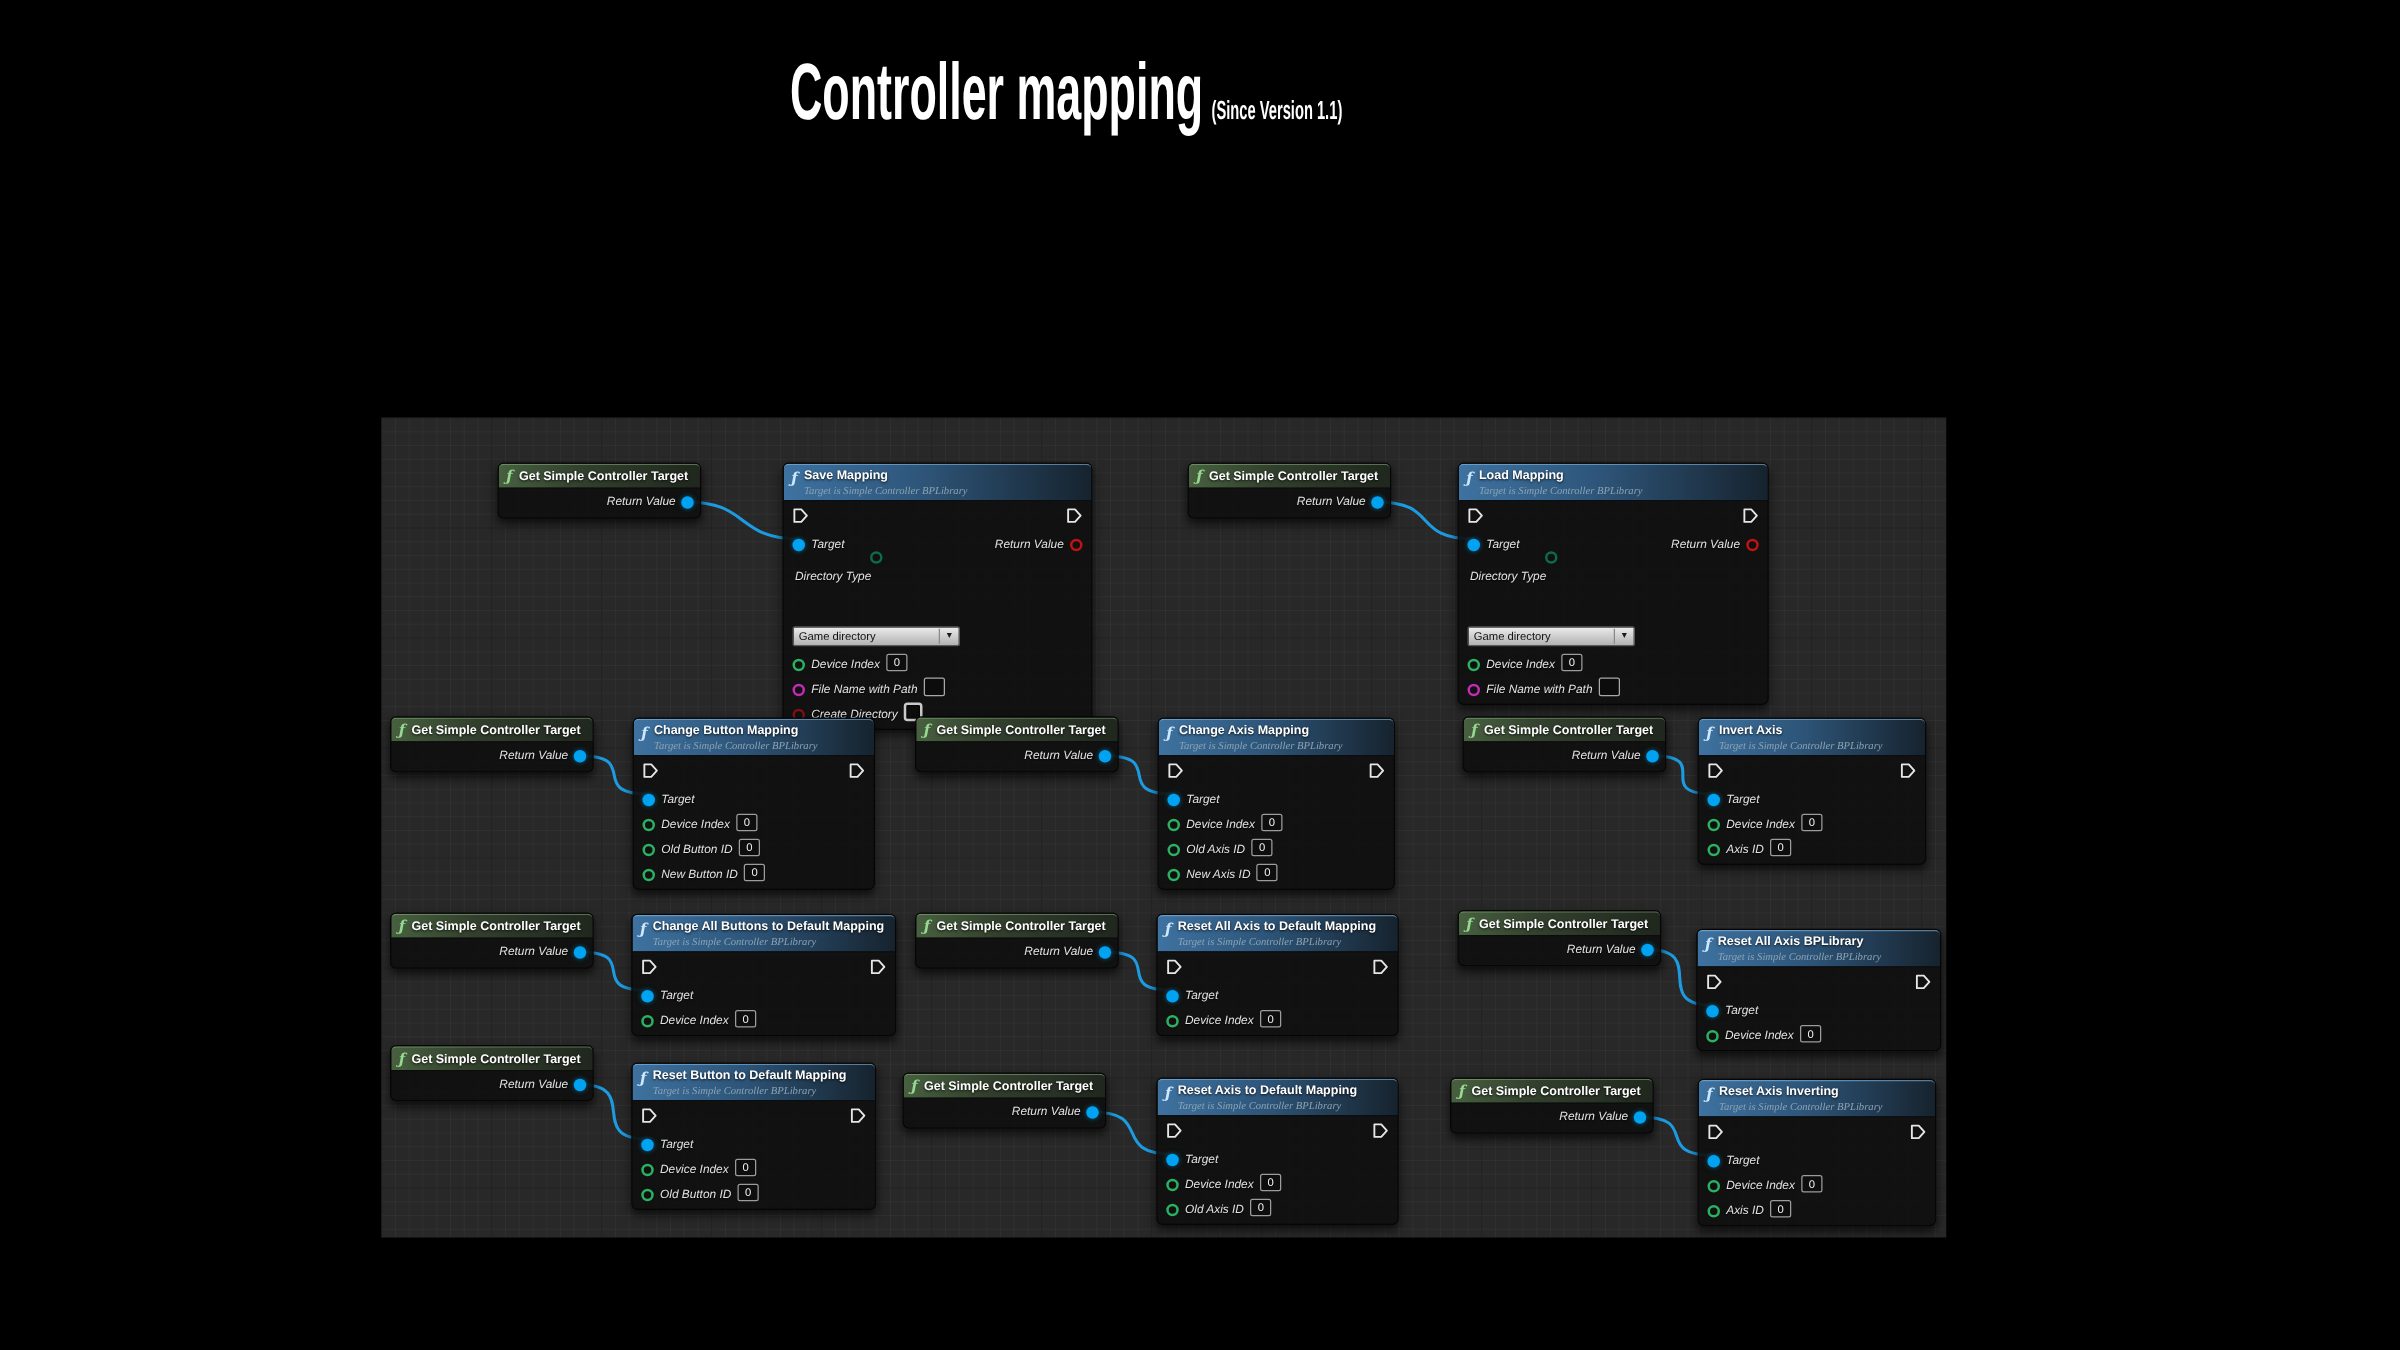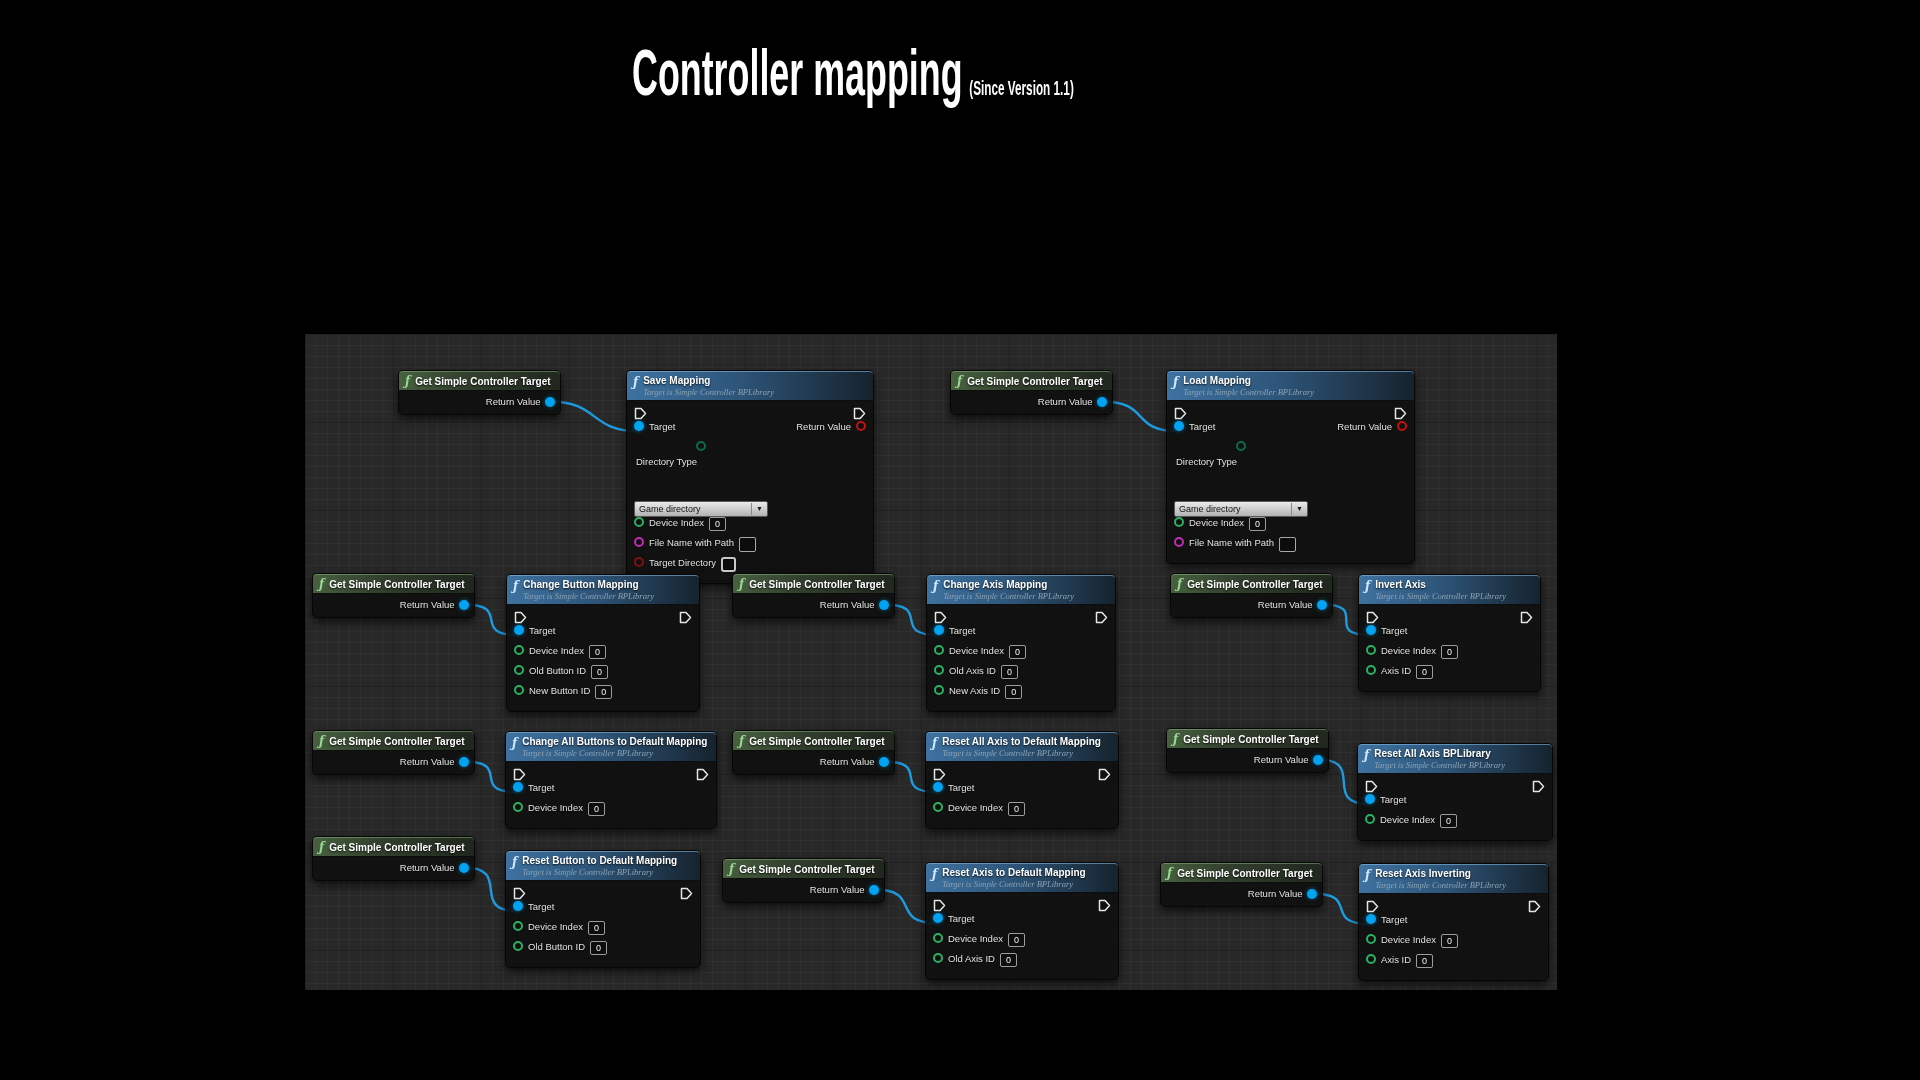--- a/index.html
+++ b/index.html
@@ -29,37 +29,37 @@
   .func .header{background:linear-gradient(90deg,#3e72a0 0%,#2e5579 45%,#16232e 100%);
           border-top:1px solid rgba(140,195,235,0.55);border-bottom:1px solid #0a0e12;}
   .htext{display:flex;flex-direction:column;line-height:1.2;}
   .title{font-weight:bold;font-size:10px;color:#fff;text-shadow:0 1px 2px rgba(0,0,0,0.85);white-space:nowrap;}
   .subtitle{font-style:italic;font-size:8.5px;color:#8ba3b4;white-space:nowrap;font-family:Liberation Serif, serif;}
   .fx{font-style:italic;font-weight:bold;font-size:12px;line-height:1;font-family:"DejaVu Serif",serif;}
   .getter .fx{color:#97d892;}
   .func .fx{color:#cde8ff;margin-top:1px;}
   .gbody{display:flex;align-items:center;justify-content:flex-end;gap:4px;
          padding:5px 5px 7px 12px;font-size:9.5px;}
-  .plabel{font-size:9.5px;color:#e2e2e2;text-shadow:0 1px 1px rgba(0,0,0,0.7);white-space:nowrap;}
+  .plabel{font-size:9.5px;color:#e2e2e2;text-shadow:0 1px 1px rgba(0,0,0,0.7);white-space:nowrap;font-style:italic;}
   
   .pin{width:10px;height:10px;border-radius:50%;flex:none;display:inline-block;box-sizing:border-box;
        background:#101010;border:2.5px solid #888;}
   .pin.object{background:#00a2f2;border:none;box-shadow:0 0 4px rgba(0,160,240,0.55);}
   .pin.int{border-color:#2bb162;}
   .pin.enum{border-color:#0c6a4d;}
   .pin.string{border-color:#c12bb5;}
   .pin.bool{border-color:#7e1111;}
   .pin.bool-out{border-color:#c21212;}
   .pin-exec{width:13px;height:13px;flex:none;display:inline-block;}
   
   .exec-row{display:flex;justify-content:space-between;align-items:center;padding:5px 7px 2px;}
   .cols{display:flex;justify-content:space-between;gap:14px;}
   .inputs{display:flex;flex-direction:column;}
   .outputs{display:flex;flex-direction:column;align-items:flex-end;padding-right:7px;}
-  .pin-row{display:flex;align-items:flex-start;gap:5px;padding:0 7px;min-height:20px;}
+  .pin-row{display:flex;align-items:flex-end;gap:5px;padding:0 7px;min-height:20px;}
   .outputs .pin-row{padding:0;}
   .func .body{padding-bottom:6px;}
   .enum-row{min-height:34px;align-items:center;flex-direction:column;}
   .enum-col{display:flex;flex-direction:column;gap:2px;}
   .enum-col .plabel{margin-left:2px;}
   .dropdown{width:124px;height:14px;background:linear-gradient(#ebebeb,#b2b2b2);border:1px solid #585858;
             border-radius:2px;display:flex;align-items:center;padding:0 4px;color:#111;font-size:9px;margin-top:32px;}
   .dd-arrow{margin-left:auto;font-size:7px;color:#1a1a1a;border-left:1px solid #8a8a8a;padding-left:4px;line-height:12px;}
   .numbox{min-width:9px;height:12px;line-height:12px;padding:0 3px;border:1px solid #9c9c9c;border-radius:2px;
           background:#0e0e0e;font-size:9px;text-align:center;color:#f2f2f2;}
@@ -136,21 +136,21 @@
     <span class="plabel">Device Index</span>
     <span class="numbox val">0</span>
   </div>
               <div class="pin-row">
     <span class="pin string"></span>
     <span class="plabel">File Name with Path</span>
     <span class="textbox"></span>
   </div>
               <div class="pin-row">
     <span class="pin bool"></span>
-    <span class="plabel">Target Directory</span>
+    <span class="plabel">Create Directory</span>
     <span class="checkbox"></span>
   </div>
             </div>
         <div class="outputs">
               <div class="pin-row out-row">
     <span class="plabel">Return Value</span>
     <span class="pin bool-out"></span>
   </div>
             </div>
       </div>

